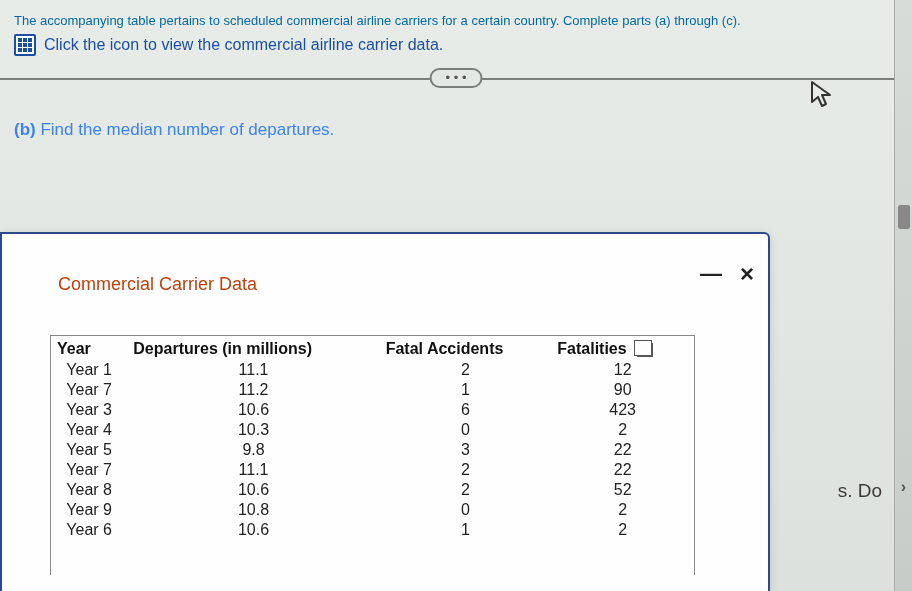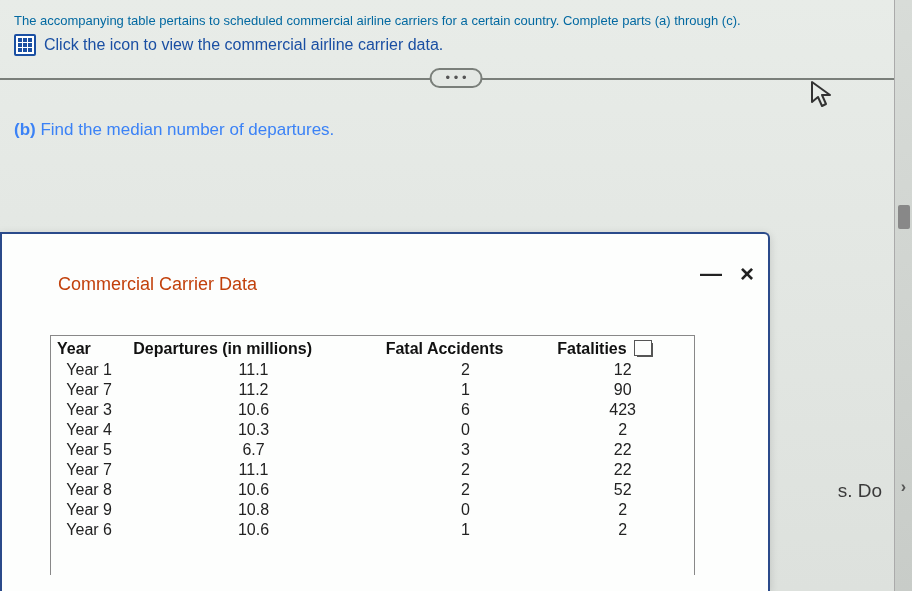--- a/index.html
+++ b/index.html
@@ -279,21 +279,21 @@
               <td>423</td>
             </tr>
             <tr>
               <td>Year 4</td>
               <td>10.3</td>
               <td>0</td>
               <td>2</td>
             </tr>
             <tr>
               <td>Year 5</td>
-              <td>6.7</td>
+              <td>9.8</td>
               <td>3</td>
               <td>22</td>
             </tr>
             <tr>
               <td>Year 7</td>
               <td>11.1</td>
               <td>2</td>
               <td>22</td>
             </tr>
             <tr>

